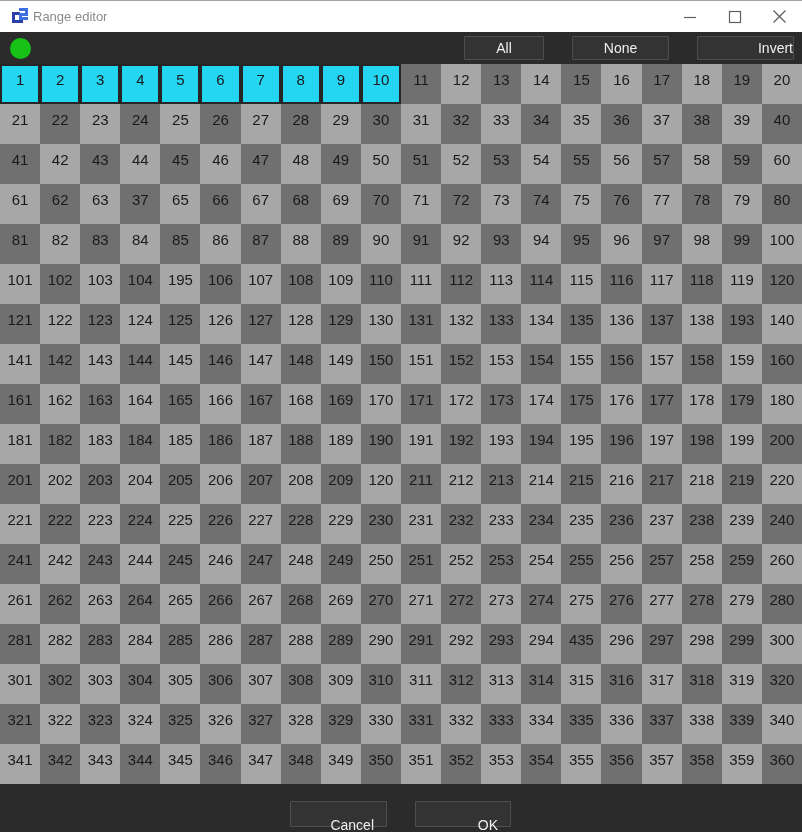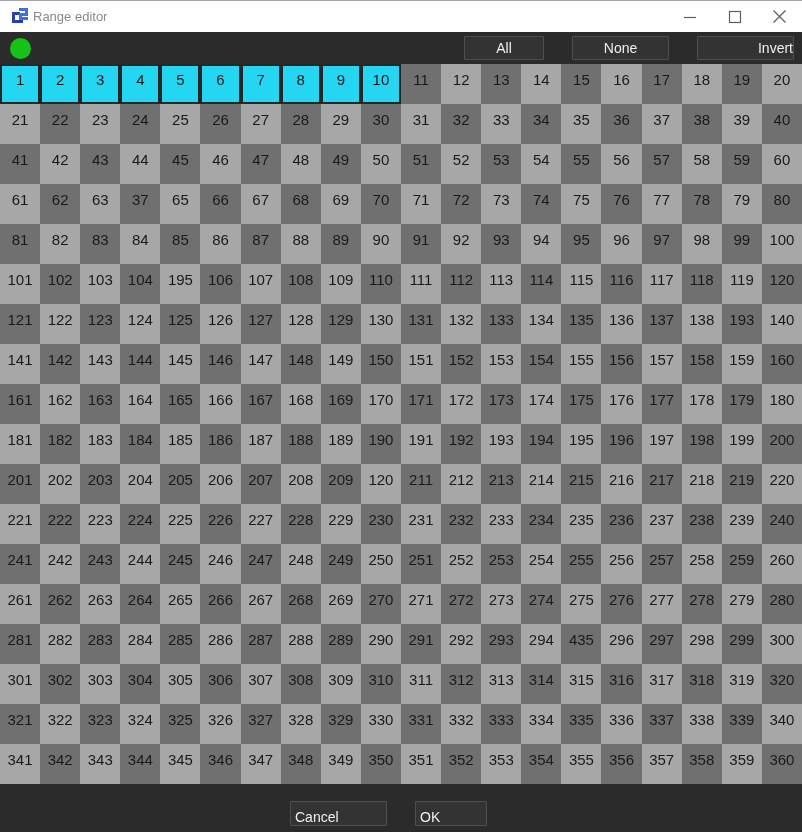--- a/index.html
+++ b/index.html
@@ -51,24 +51,24 @@
     background:var(--cell-selected,#25d6f2);
     border:2px solid var(--selected-border,#262626);
     padding-top:5px;
   }
   
   .footer{height:48px;background:var(--win-bg,#2b2b2b);position:relative;}
   .ft-btn{
     position:absolute;top:17px;height:25px;box-sizing:border-box;
     background:var(--btn-bg,#333333);border:1px solid var(--btn-border,#4e4e4e);
     color:#efefef;font-size:14px;font-family:"Liberation Sans",sans-serif;
-    padding:4px;line-height:23px;text-align:left;border-radius:1px;
+    padding:12px;line-height:23px;text-align:right;border-radius:1px;
   }
   .ft-btn.cancel{left:290px;width:97px;}
-  .ft-btn.ok{left:415px;width:72px;}
+  .ft-btn.ok{left:415px;width:96px;}
 </style>
 </head>
 <body style="--win-bg: #2b2b2b; --cell-light: #a7a7a7; --cell-dark: #707070; --cell-selected: #25d6f2; --selected-border: #262626; --cell-text: #1a1a1a; --btn-bg: #333333; --btn-border: #4e4e4e; --dot-color: #17c217;">
 
 <div class="titlebar">
   <svg class="app-icon" viewBox="0 0 20 18">
     <path d="M1 4 h8 v3 h-5 v5 h8 v3 H1 z" fill="#2b3fa8"></path>
     <path d="M8 0 h9 v8 h-6 v1 h6 v3 h-9 v-7 h6 v-2 h-6 z" fill="#3f6fe0"></path>
   </svg>
   <span class="title-text">Range editor</span>

